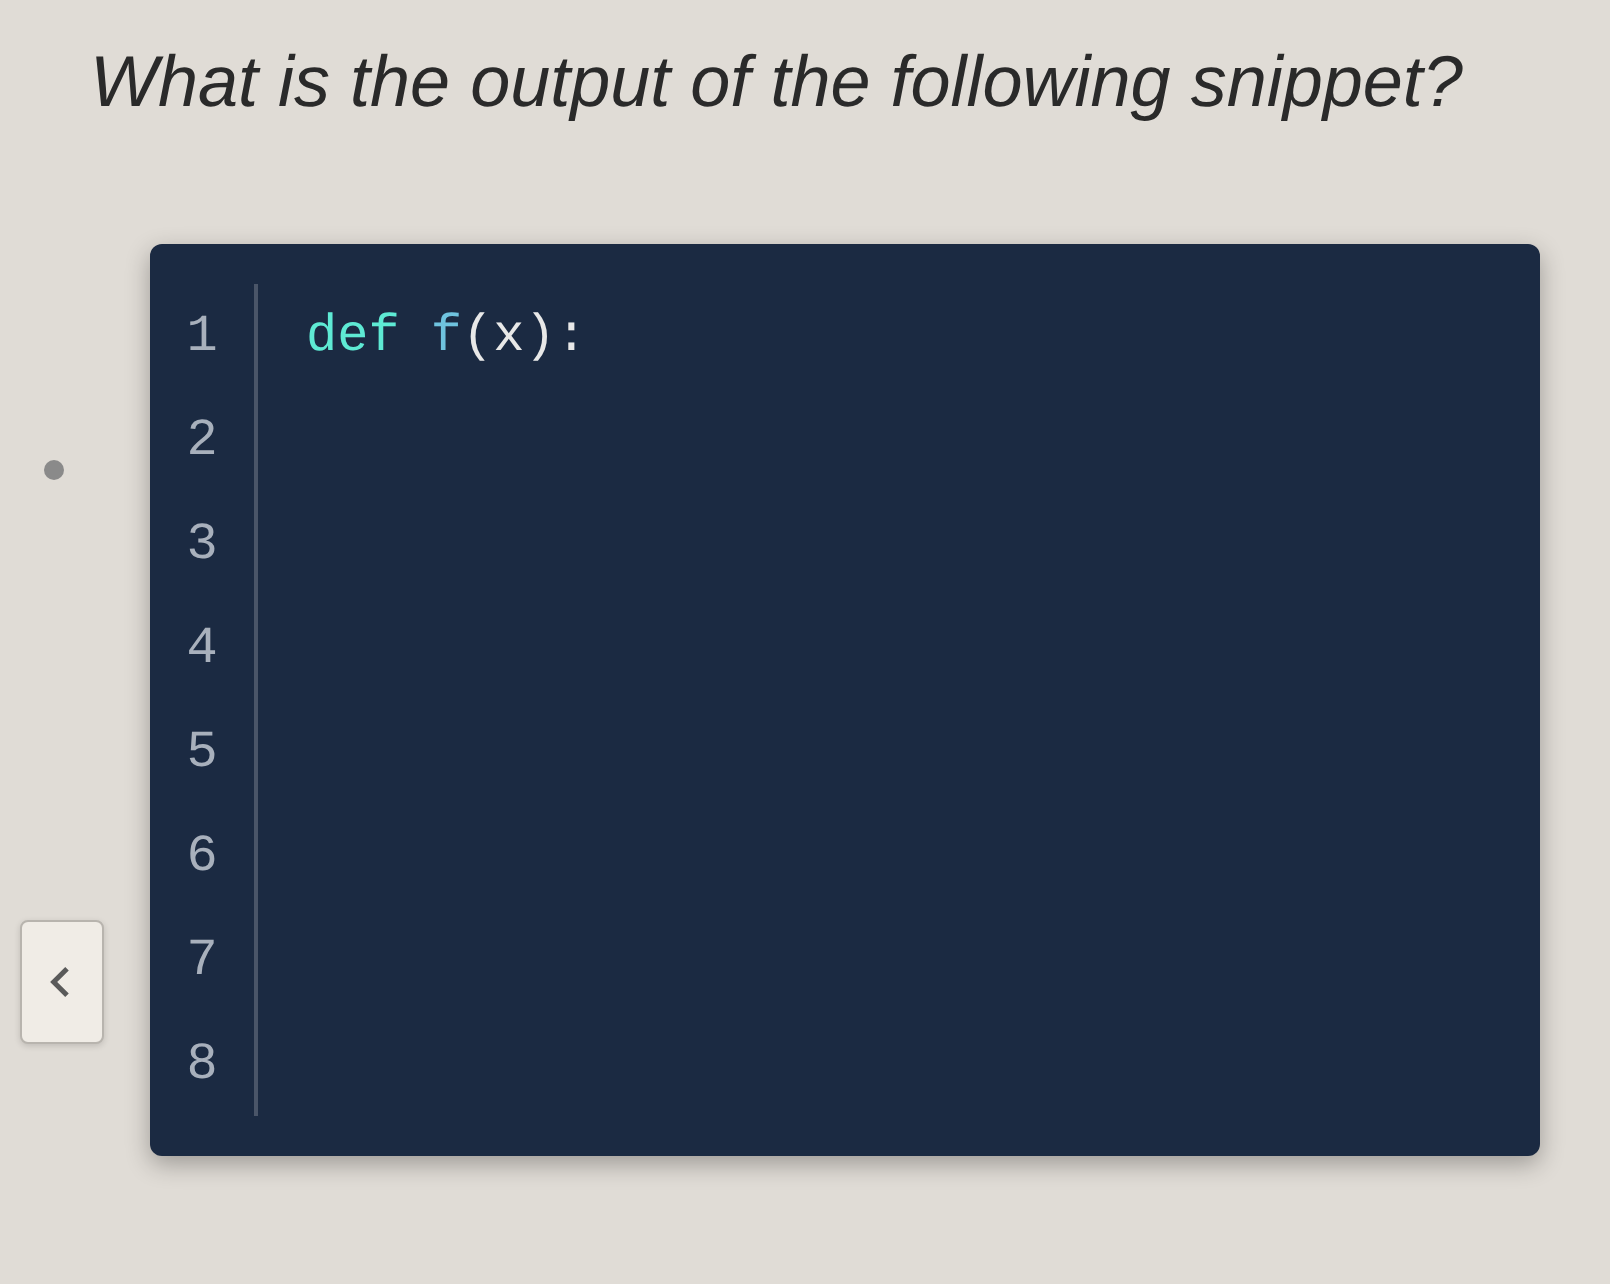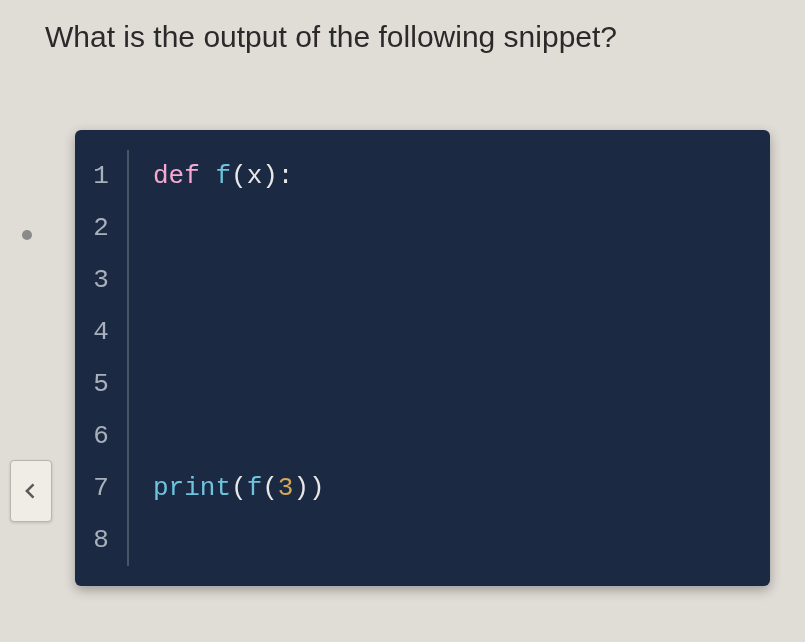--- a/index.html
+++ b/index.html
@@ -9,25 +9,26 @@
     }
     body {
       width: 805px;
       height: 642px;
       background: #e0dcd6;
       font-family: Arial, sans-serif;
       padding: 20px 30px;
       position: relative;
     }
     .question {
-      font-size: 30px;
+      font-size: 36px;
       color: #2a2a2a;
       font-weight: 500;
-      margin-bottom: 76px;
+      margin-bottom: 60px;
       padding-left: 15px;
+      font-style: italic;
     }
     .code-container {
       background: #1b2a42;
       border-radius: 6px;
       margin-left: 45px;
       margin-right: 5px;
       padding: 20px 0 20px 0;
       box-shadow: 0 4px 12px rgba(0,0,0,0.3);
       position: relative;
     }
@@ -48,21 +49,21 @@
     .gutter-sep {
       width: 2px;
       background: #4a5568;
       align-self: stretch;
     }
     .code-line {
       padding-left: 24px;
       white-space: pre;
       color: #e8e8e8;
     }
-    .kw { color: #f9a8d4; }
+    .kw { color: #5eead4; }
     .fn { color: #6fc3df; }
     .var { color: #e8e8e8; }
     .op { color: #e8e8e8; }
     .num { color: #d4a85a; }
     .punct { color: #e8e8e8; }
     .paren { color: #e8e8e8; }
     .nav-btn {
       position: absolute;
       left: 10px;
       top: 460px;
@@ -126,21 +127,20 @@
         <div class="code-line"></div>
       </div>
       <div class="code-row">
         <div class="line-num">6</div>
         <div class="gutter-sep"></div>
         <div class="code-line"></div>
       </div>
       <div class="code-row">
         <div class="line-num">7</div>
         <div class="gutter-sep"></div>
-        <div class="code-line"><span class="fn">print</span><span class="paren">(</span><span class="fn">f</span><span class="paren">(</span><span class="num">3</span><span class="paren">))</span></div>
       </div>
       <div class="code-row">
         <div class="line-num">8</div>
         <div class="gutter-sep"></div>
         <div class="code-line"></div>
       </div>
     </div>
 </div>
 
 <div class="nav-btn">

